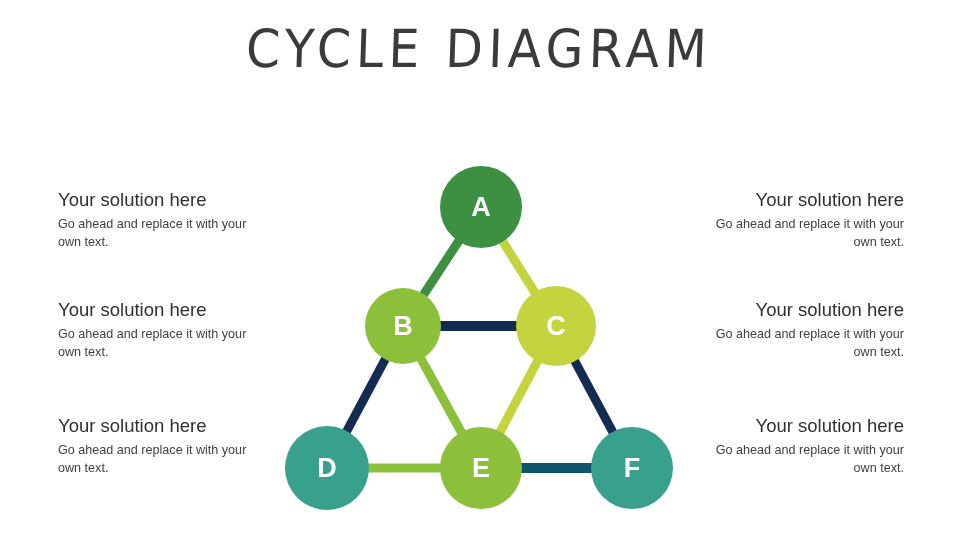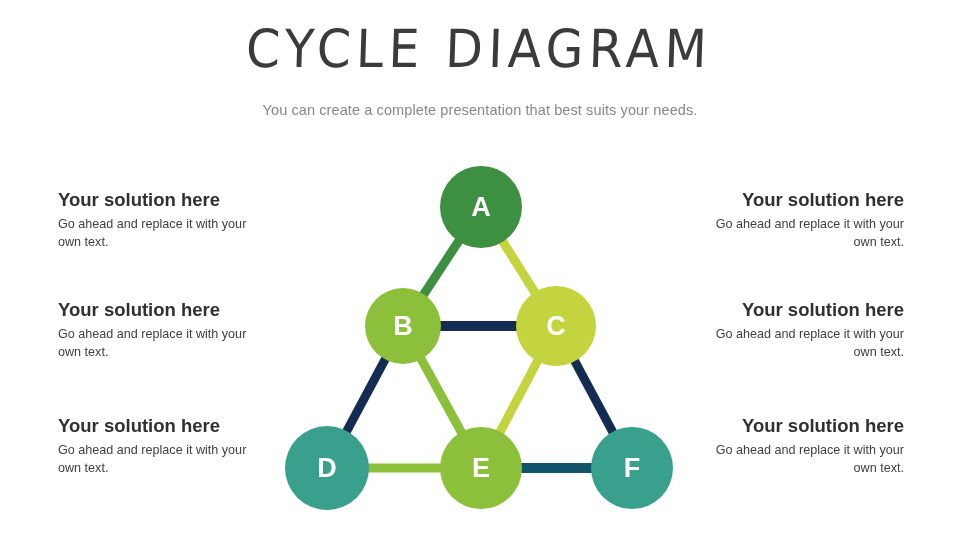--- a/index.html
+++ b/index.html
@@ -50,21 +50,21 @@
     white-space: nowrap;
   }
 
   
   .side-block {
     position: absolute;
     width: 200px;
   }
   .side-block .s-title {
     font-size: 18.5px;
-    font-weight: 700;
+    font-weight: 400;
     color: #303030;
     line-height: 1.25;
     white-space: nowrap;
   }
   .side-block .s-body {
     margin-top: 5px;
     font-size: 12.6px;
     color: #404040;
     line-height: 1.38;
   }
@@ -89,21 +89,20 @@
     font-weight: 700;
     fill: #ffffff;
   }
 </style>
 </head>
 <body>
 
 <div class="slide">
 
   <div class="title">CYCLE DIAGRAM</div>
-  <div class="subtitle">You can create a complete presentation that best suits your needs.</div>
 
   <div class="side-block side-left row-1">
     <div class="s-title">Your solution here</div>
     <div class="s-body">Go ahead and replace it with your own text.</div>
   </div>
   <div class="side-block side-left row-2">
     <div class="s-title">Your solution here</div>
     <div class="s-body">Go ahead and replace it with your own text.</div>
   </div>
   <div class="side-block side-left row-3">

